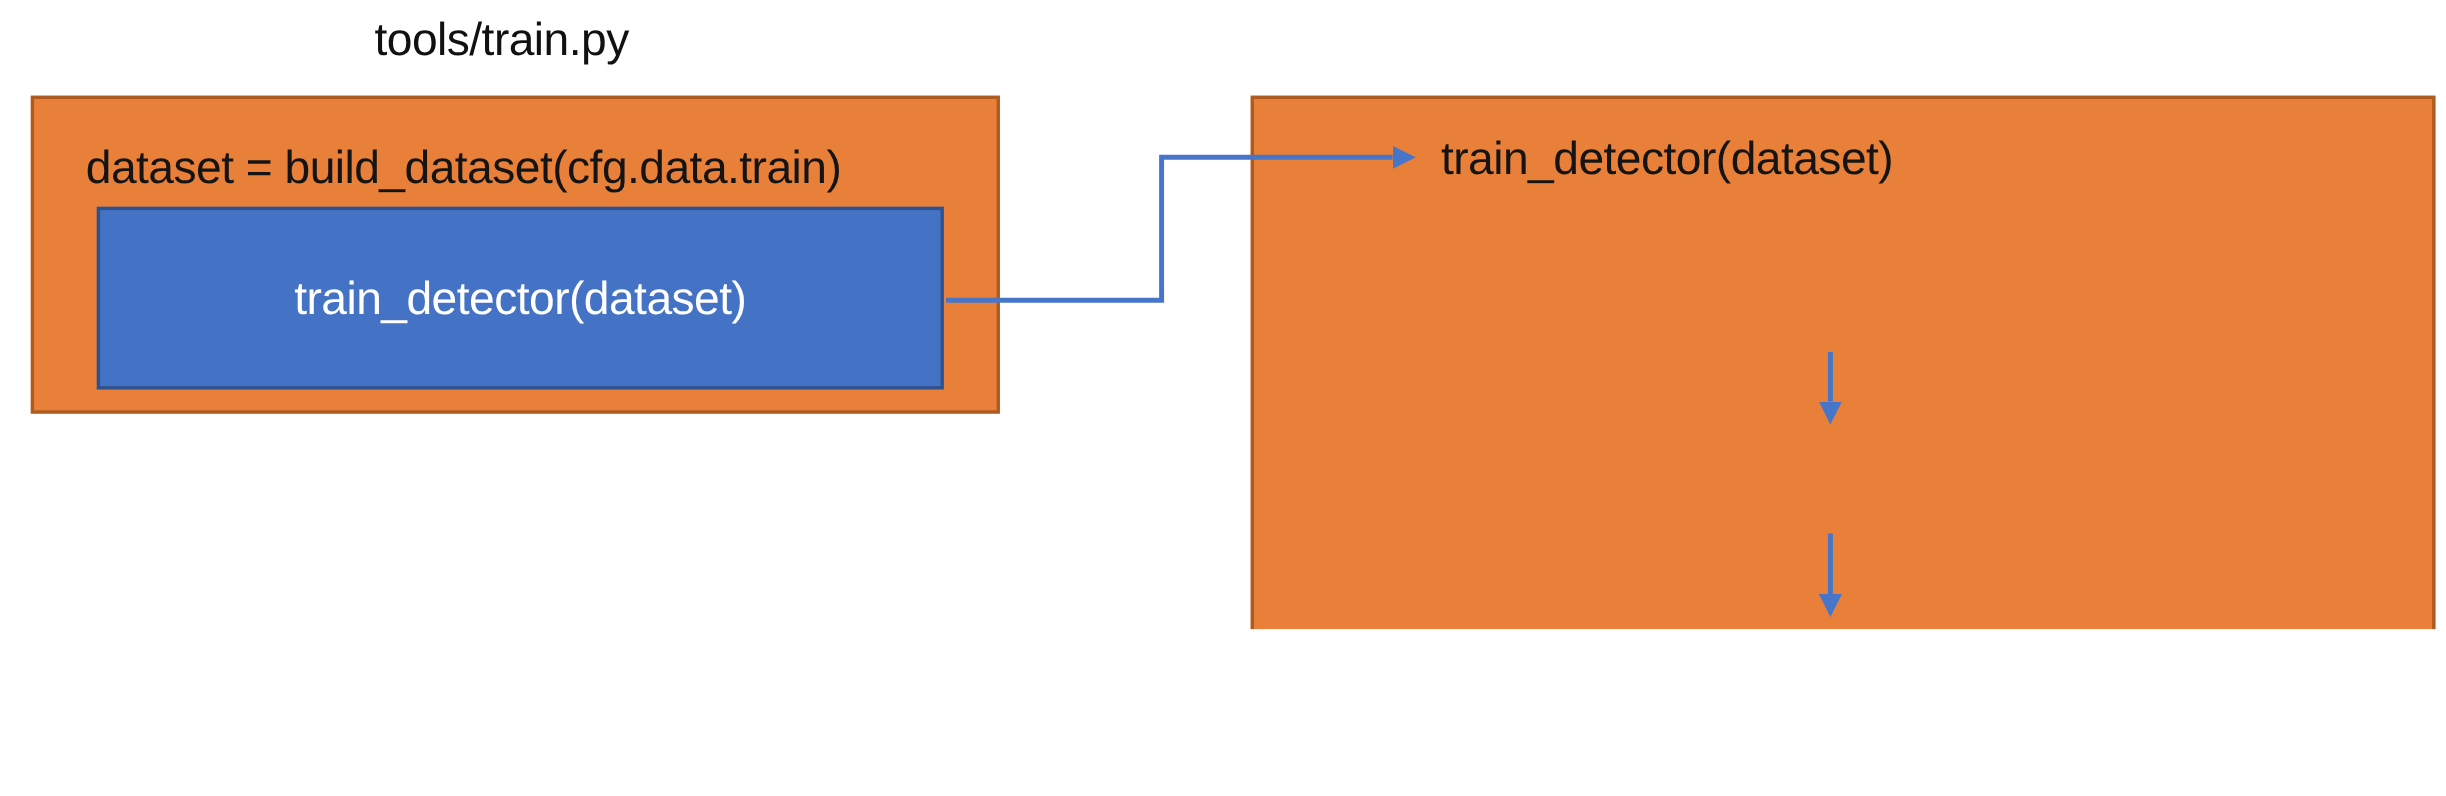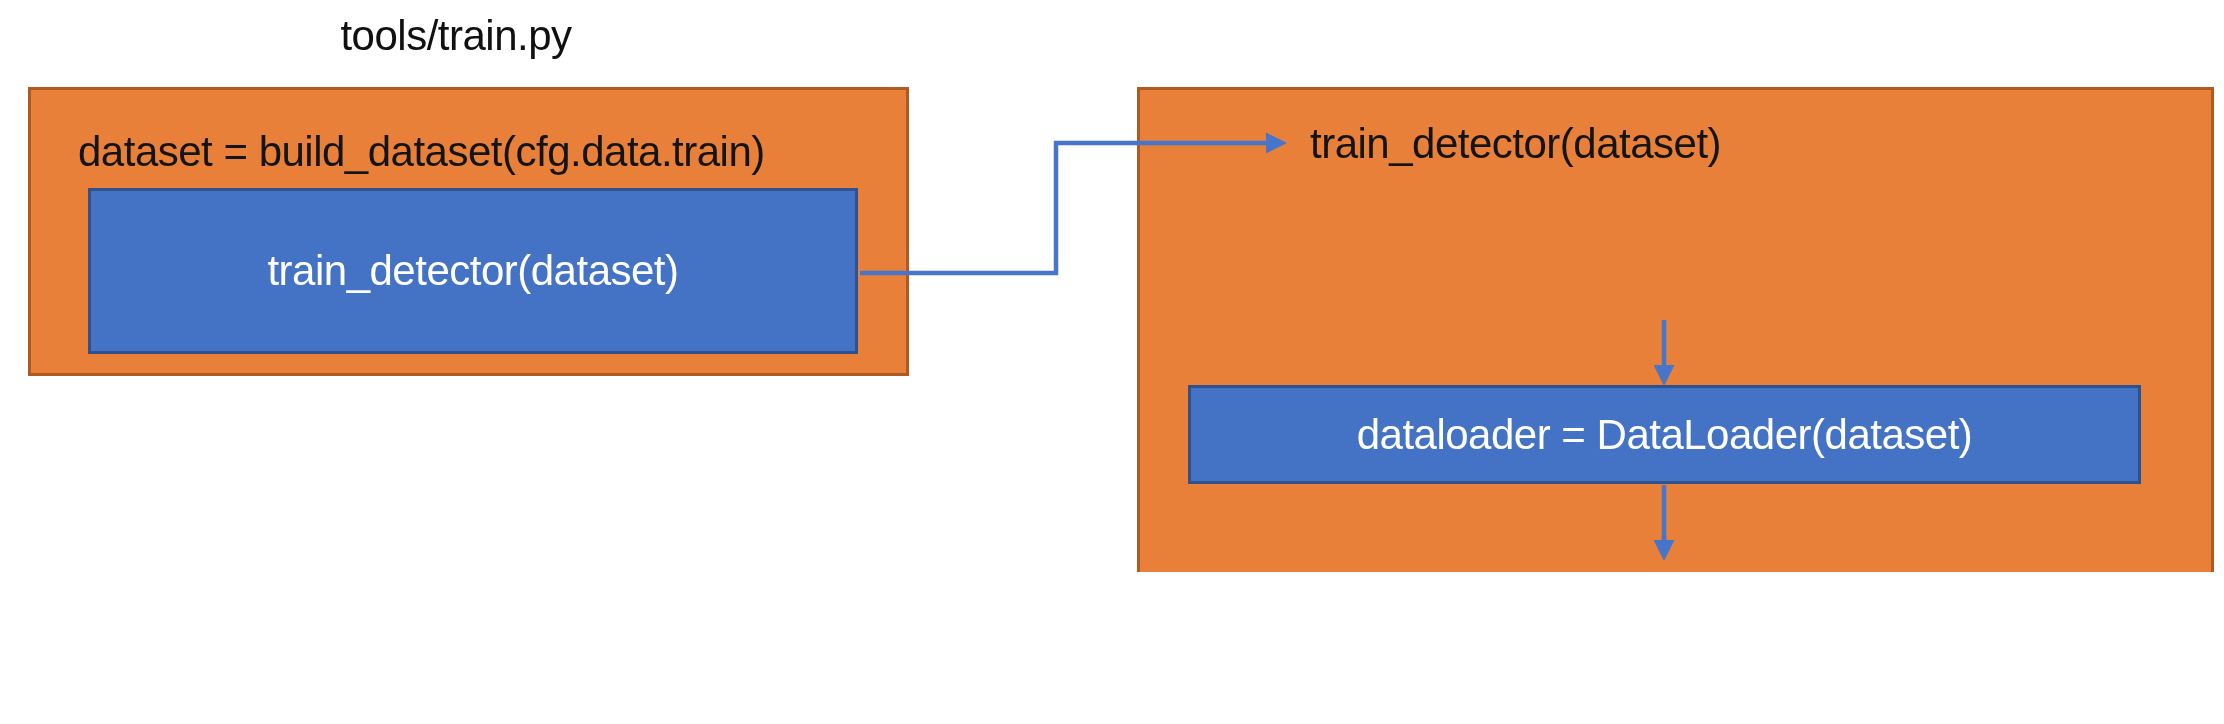--- a/index.html
+++ b/index.html
@@ -82,23 +82,20 @@
 
   <div class="code-line" id="left-code">dataset = build_dataset(cfg.data.train)</div>
 
   <div class="blue-box" id="left-blue">
     <span>train_detector(dataset)</span>
   </div>
 
   <div class="code-line" id="right-code">train_detector(dataset)</div>
 
 
-  <div class="blue-box" id="rbox2">
-    <span>dataloader = DataLoader(dataset)</span>
-  </div>
 
 
   <svg class="connector-layer" viewBox="0 0 2224 724" xmlns="http://www.w3.org/2000/svg">
     <defs>
       <marker id="arrowhead" viewBox="0 0 10 10" refX="0" refY="5" markerUnits="userSpaceOnUse" markerWidth="21" markerHeight="21" orient="auto">
         <path d="M0,0 L10,5 L0,10 z" fill="#4775C9"></path>
       </marker>
     </defs>
 
     <path d="M 860 273 H 1056 V 143 H 1266" fill="none" stroke="#4775C9" stroke-width="4.5" marker-end="url(#arrowhead)"></path>

